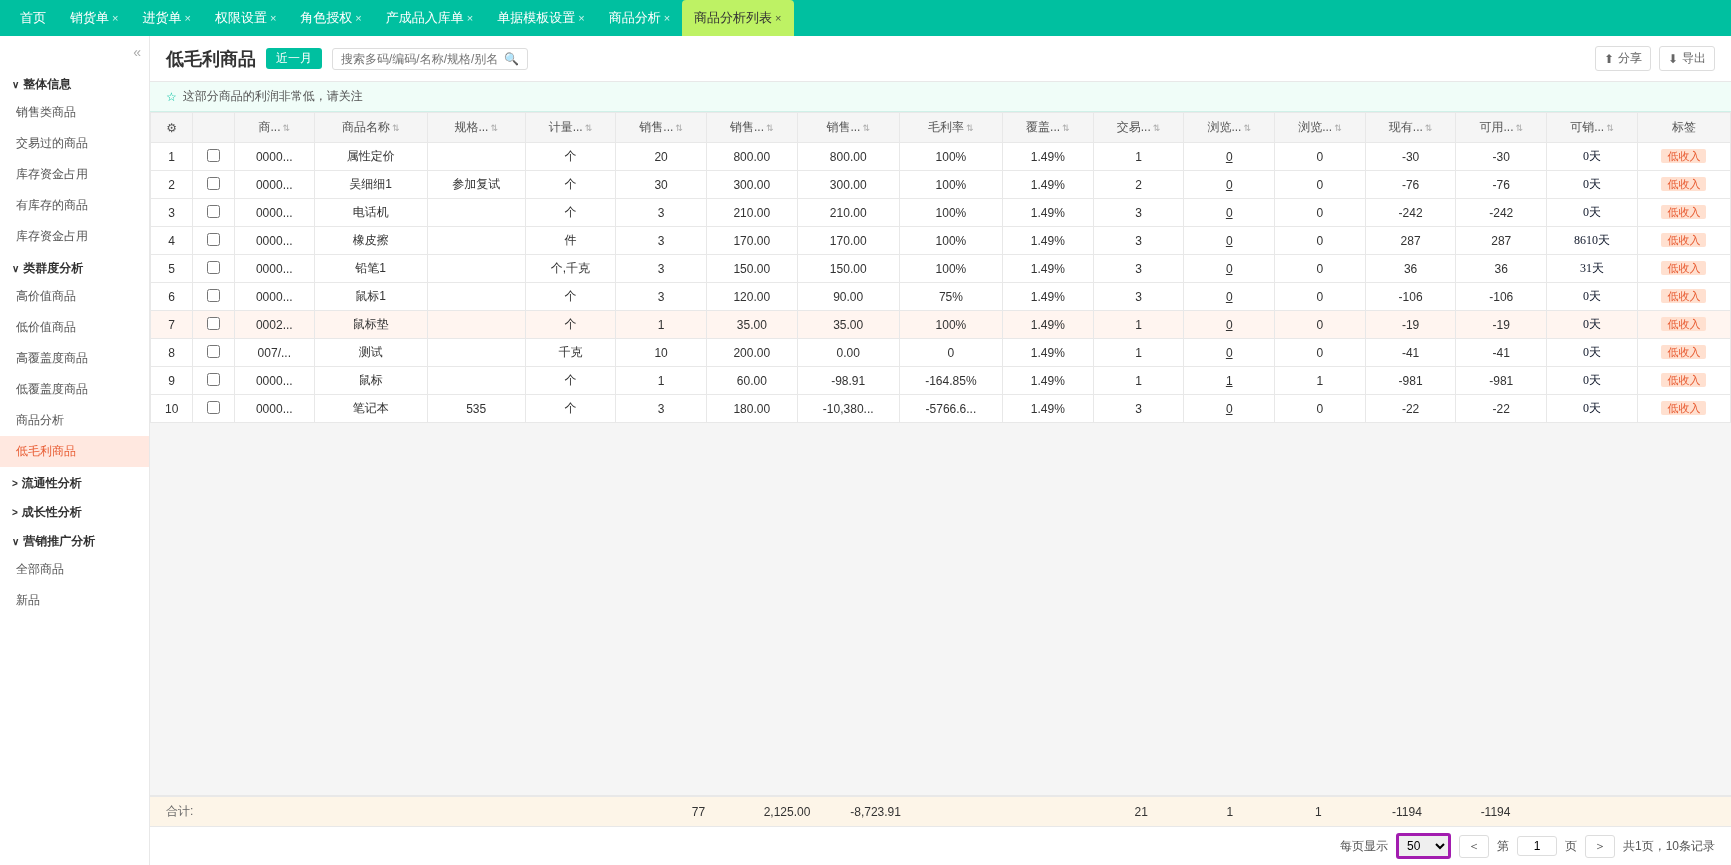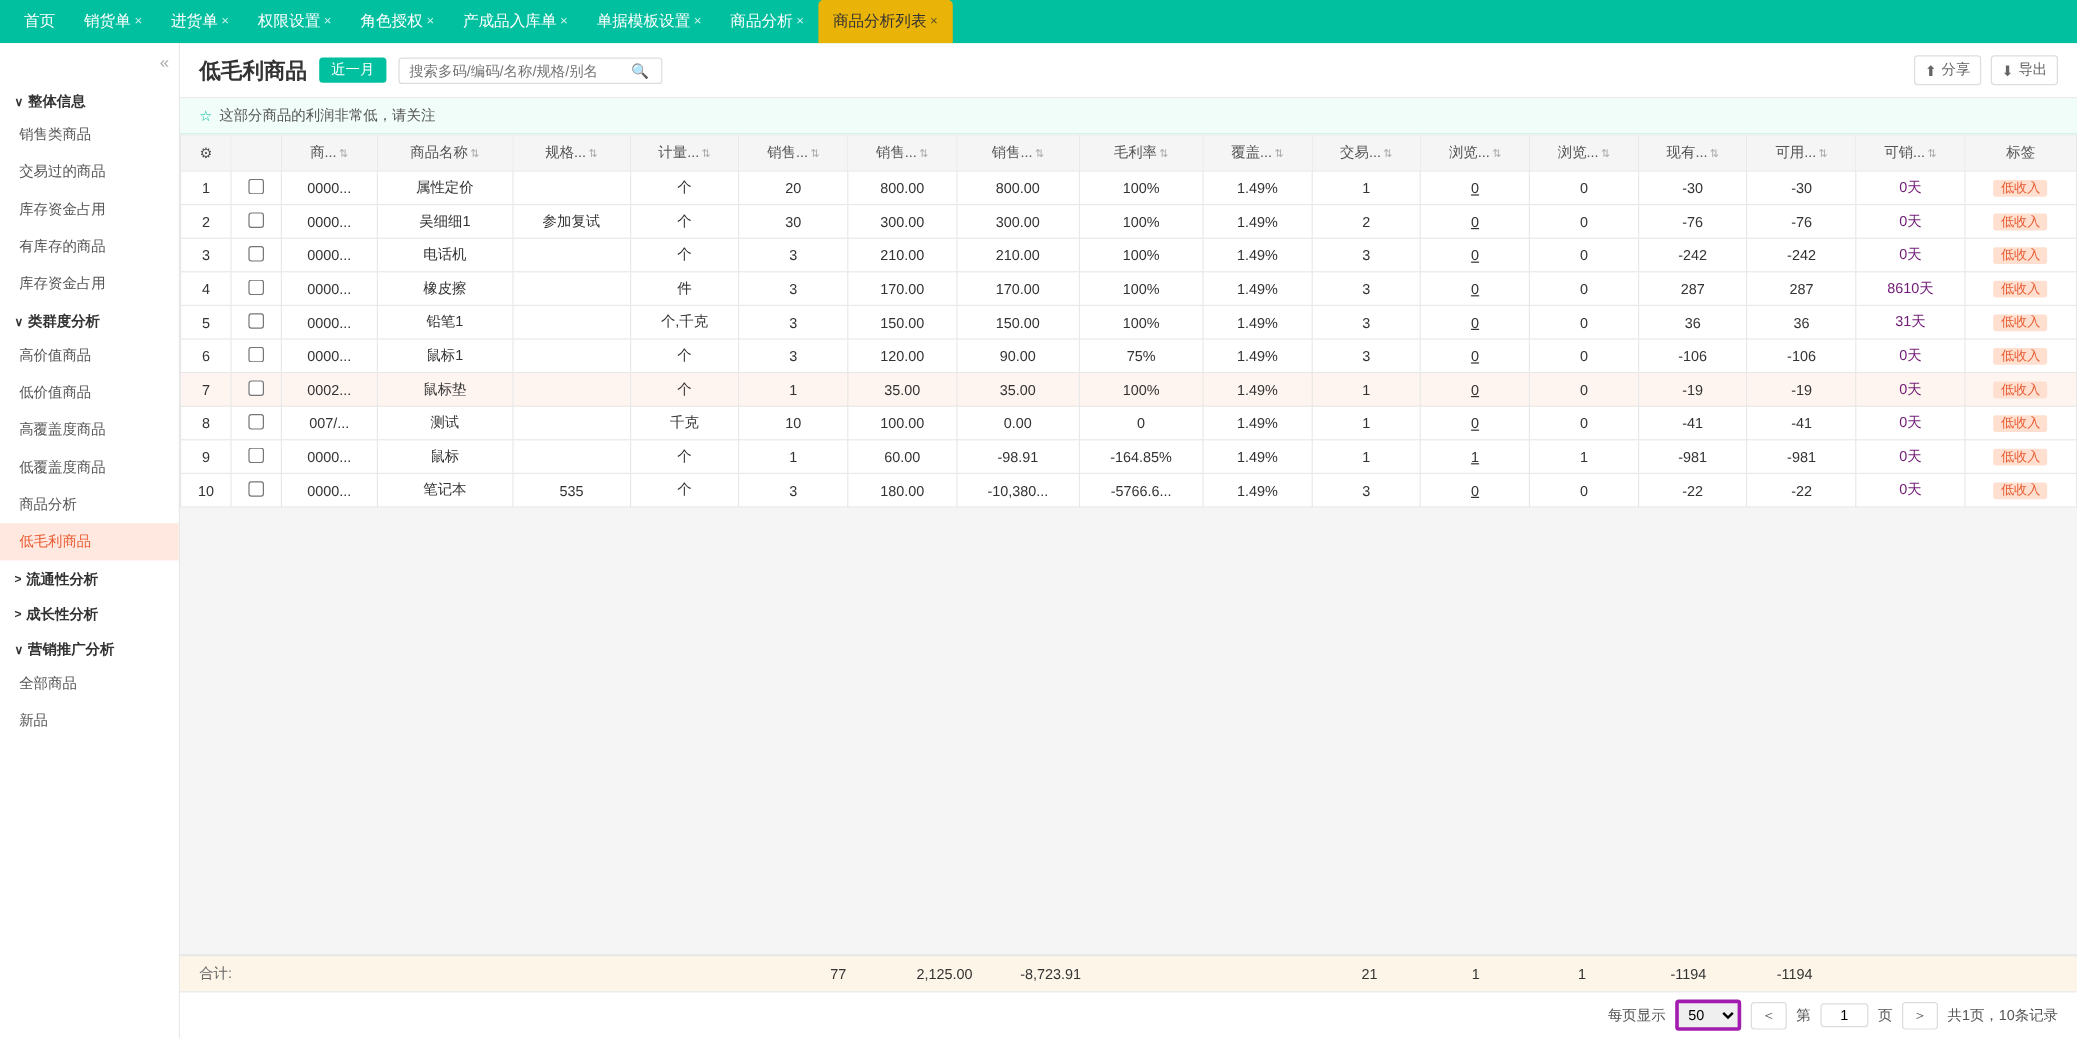--- a/index.html
+++ b/index.html
@@ -1,59 +1,59 @@
 <!DOCTYPE html>
 <html><head>
   <meta charset="utf-8">
   <style>
     * { box-sizing: border-box; margin: 0; padding: 0; font-family: 'Microsoft YaHei', Arial, sans-serif; font-size: 12px; }
     body { background: #f5f5f5; overflow: hidden; width: 1731px; height: 865px; }
     
     
     .top-nav { background: #00c0a0; display: flex; align-items: center; height: 36px; padding: 10px 8px; }
     .nav-item { color: #fff; padding: 0 12px; height: 36px; display: flex; align-items: center; cursor: pointer; font-size: 13px; white-space: nowrap; }
-    .nav-item.active { background: #eab308; color: #333; border-radius: 4px 4px 0 0; align-items: center; }
+    .nav-item.active { background: #bef264; color: #333; border-radius: 4px 4px 0 0; align-items: center; }
     .nav-close { margin-left: 3px; font-size: 11px; opacity: 0.8; }
     
     
     .main-layout { display: flex; height: calc(865px - 36px); }
     
     
     .sidebar { width: 150px; background: #fff; border-right: 1px solid #e8e8e8; overflow-y: auto; flex-shrink: 0; }
     .sidebar-group { padding: 0; }
     .sidebar-group-title { padding: 8px 12px 4px; color: #333; font-weight: bold; font-size: 12px; display: flex; align-items: center; gap: 4px; }
     .sidebar-item { padding: 7px 16px; cursor: pointer; color: #555; font-size: 12px; }
     .sidebar-item.active { background: #ffe8e0; color: #e85c33; }
     .collapse-icon { font-size: 10px; }
     
     
     .content { flex: 1; display: flex; flex-direction: column; overflow: hidden; }
     
     
     .page-header { padding: 10px 16px; background: #fff; border-bottom: 1px solid #e8e8e8; display: flex; align-items: center; gap: 10px; }
     .page-title { font-size: 18px; font-weight: bold; color: #333; }
     .date-filter { background: #00c0a0; color: #fff; padding: 2px 10px; border-radius: 3px; font-size: 12px; cursor: pointer; }
-    .search-box { border: 1px solid #ddd; border-radius: 3px; padding: 3px 8px; width: 220px; color: #999; display: flex; align-items: center; gap: 5px; }
+    .search-box { border: 1px solid #ddd; border-radius: 3px; padding: 3px 8px; width: 196px; color: #999; display: flex; align-items: center; gap: 5px; }
     .search-box input { border: none; outline: none; width: 180px; color: #666; }
     .header-actions { margin-left: auto; display: flex; gap: 8px; }
     .action-btn { display: flex; align-items: center; gap: 4px; color: #666; cursor: pointer; padding: 3px 8px; border: 1px solid #ddd; border-radius: 3px; background: #fff; }
     
     
     .notice { background: #f0fdf8; border-bottom: 1px solid #d0f0e8; padding: 6px 16px; color: #555; font-size: 12px; display: flex; align-items: center; gap: 6px; }
     .notice-icon { color: #00c0a0; }
     
     
     .table-wrapper { flex: 1; overflow: auto; }
     table { width: 100%; border-collapse: collapse; background: #fff; }
     th { background: #f5f5f5; border: 1px solid #e8e8e8; padding: 6px 6px; text-align: center; color: #555; font-weight: normal; white-space: nowrap; position: sticky; top: 0; z-index: 10; font-size: 12px; }
     th .th-inner { display: flex; align-items: center; justify-content: center; gap: 2px; }
     td { border: 1px solid #e8e8e8; padding: 5px 6px; text-align: center; color: #333; white-space: nowrap; font-size: 12px; }
     tr.highlighted td { background: #fff5f0; }
     .tag-badge { background: #ffe0d0; color: #e85c33; padding: 1px 6px; border-radius: 2px; font-size: 11px; }
-    .days-red { color: #701a75; }
+    .days-red { color: #0f172a; font-family: Liberation Serif, serif; }
     .underline-link { text-decoration: underline; cursor: pointer; color: #333; }
     
     
     .table-footer { background: #fdf5e8; border-top: 2px solid #e8e8e8; padding: 6px 16px; display: flex; align-items: center; }
     .footer-total { color: #666; margin-right: 36px; }
     .footer-cells { display: flex; gap: 4px; flex: 1; }
     .footer-cell { flex: 1; text-align: center; color: #333; font-size: 12px; }
     
     
     .pagination-bar { background: #fff; border-top: 1px solid #e8e8e8; padding: 6px 16px; display: flex; align-items: center; justify-content: flex-end; gap: 8px; color: #555; }
@@ -340,21 +340,21 @@
               <td><span class="tag-badge">低收入</span></td>
             </tr>
             <tr>
               <td>8</td>
               <td><input type="checkbox" style=""></td>
               <td>007/...</td>
               <td>测试</td>
               <td></td>
               <td>千克</td>
               <td>10</td>
-              <td>100.00</td>
+              <td>200.00</td>
               <td>0.00</td>
               <td>0</td>
               <td>1.49%</td>
               <td>1</td>
               <td><span class="underline-link">0</span></td>
               <td>0</td>
               <td>-41</td>
               <td>-41</td>
               <td class="days-red">0天</td>
               <td><span class="tag-badge">低收入</span></td>

